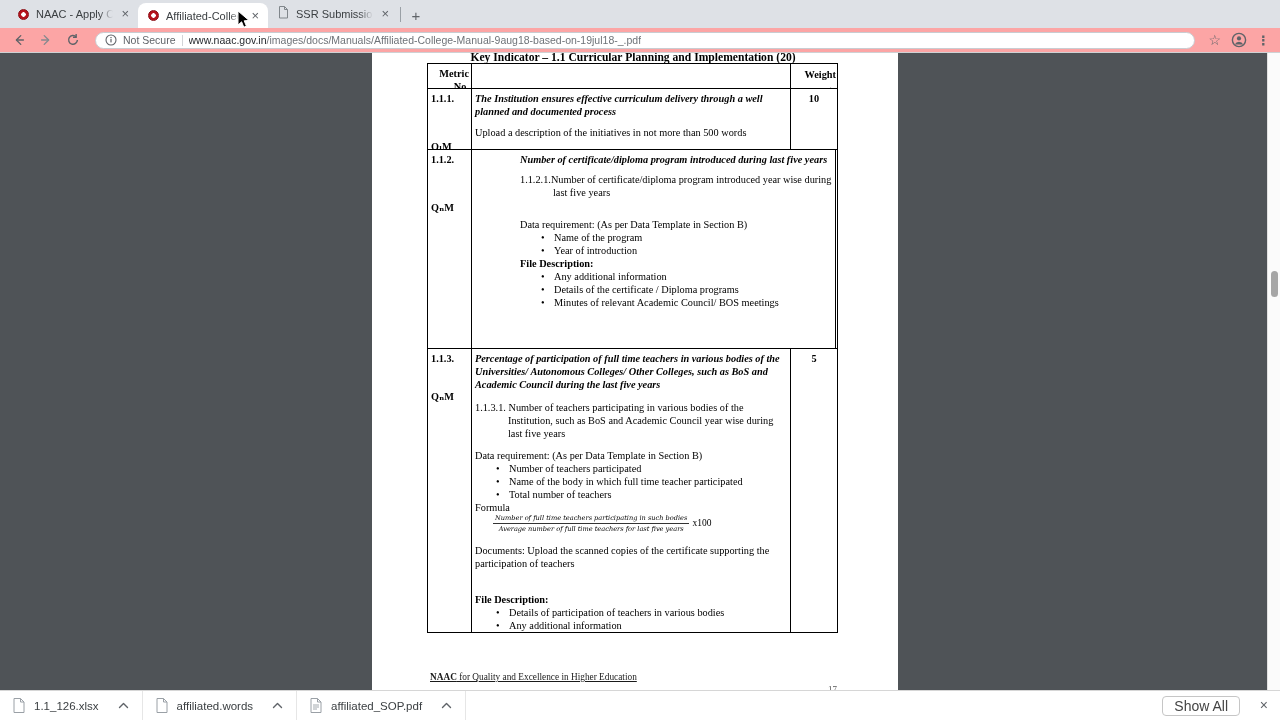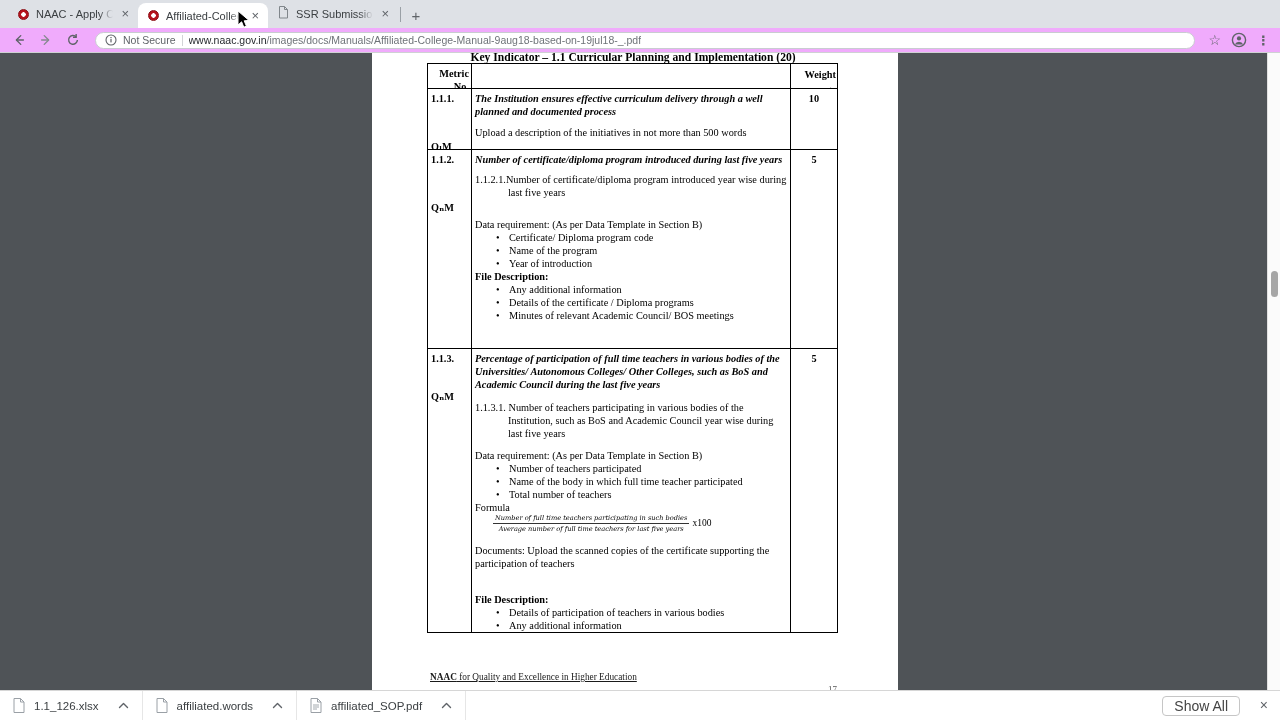--- a/index.html
+++ b/index.html
@@ -15,21 +15,21 @@
                mask-image:linear-gradient(90deg,#000 82%,transparent 100%); }
   .tab .close { font-size:13px; color:#5f6368; line-height:10px; padding:0 1px; }
   .naac-fav { width:11px; height:11px; border-radius:50%; flex:none;
               background:radial-gradient(circle at 50% 50%, #fff 0 2px, #b5121b 2.5px 5.5px); border:0.5px solid #8c0e15; }
   .doc-fav { flex:none; }
   .tab-sep { width:1px; height:15px; background:#9aa0a6; margin:0 2px 6px 2px; }
   .newtab-btn { width:26px; height:22px; margin-bottom:2px; display:flex; align-items:center; justify-content:center;
                 font-size:15px; color:#5f6368; border-radius:50%; }
 
   
-  .toolbar { position:absolute; top:28px; left:0; right:0; height:23px; background:#f0abfc; border-bottom:1px solid #cfd1d4;
+  .toolbar { position:absolute; top:28px; left:0; right:0; height:23px; background:#fca5a5; border-bottom:1px solid #cfd1d4;
              display:flex; align-items:center; padding:12px 10px; gap:9px; z-index:20; }
   .nav-ico { display:flex; align-items:center; justify-content:center; width:18px; height:18px; flex:none; }
   .omnibox { flex:1; height:17px; background:#fff; border:1px solid #c9ccd1; border-radius:9px; display:flex; align-items:center;
              padding:0 9px; gap:6px; margin:0 4px; overflow:hidden; }
   .security-label { font-size:10.5px; color:#5f6368; white-space:nowrap; }
   .omni-sep { width:1px; height:11px; background:#d2d4d7; flex:none; }
   .url { font-size:10.5px; white-space:nowrap; overflow:hidden; }
   .url .domain { color:#24282c; }
   .url .path { color:#6e7378; }
   .star-ico { font-size:14px; color:#5f6368; line-height:14px; }
@@ -44,21 +44,21 @@
   .metric-table { position:absolute; top:12px; left:55px; width:411px; border:1px solid #000; }
   .t-row { display:grid; grid-template-columns:44px 319px 46px; border-bottom:1px solid #000; overflow:hidden; }
   .t-row:last-child { border-bottom:none; }
   .c1,.c2 { border-right:1px solid #000; }
   .c1 { padding:3px 2px 0 3px; overflow:hidden; }
   .c2 { padding:3px 3px 0 3px; overflow:hidden; }
   .c3 { padding:3px 1px 0 1px; text-align:center; overflow:hidden; }
   .t-head { height:25px; }
   .t-head .c1 { text-align:right; font-weight:bold; font-size:10.3px; line-height:13px; }
   .t-head .c3 { text-align:right; padding-left:3px; font-weight:bold; font-size:10.3px; line-height:15px; }
-  .r1 { height:61px; } .r2 { height:199px; } .r3 { height:283px; }
+  .r1 { height:61px; } .r2 { height:199px;gap:45px; } .r3 { height:283px; }
 
   .metric-table { font-size:10.3px; line-height:13px; }
   .m-no { font-weight:bold; }
   .m-q  { font-weight:bold; margin-top:35px; }
   .wt   { font-weight:bold; }
   .heading { font-weight:bold; font-style:italic; }
   .r1 .heading { margin-bottom:8px; }
   .r2 .heading { margin-bottom:7px; }
   .r3 .heading { margin-bottom:10px; }
   .subitem { padding-left:33px; text-indent:-33px; }
@@ -197,21 +197,20 @@
       <div class="t-row r2">
         <div class="c1">
           <div class="m-no">1.1.2.</div>
           <div class="m-q">QₙM</div>
         </div>
         <div class="c2">
           <div class="heading">Number of certificate/diploma program introduced during last five years</div>
           <div class="subitem">1.1.2.1.Number of certificate/diploma program introduced year wise during last five years</div>
           <div>Data requirement: (As per Data Template in Section B)</div>
           <ul class="blist">
-            <li>Certificate/ Diploma program code</li>
             <li>Name of the program</li>
             <li>Year of introduction</li>
           </ul>
           <div class="fd-label">File Description:</div>
           <ul class="blist">
             <li>Any additional information</li>
             <li>Details of the certificate / Diploma programs</li>
             <li>Minutes of relevant Academic Council/ BOS meetings</li>
           </ul>
         </div>

